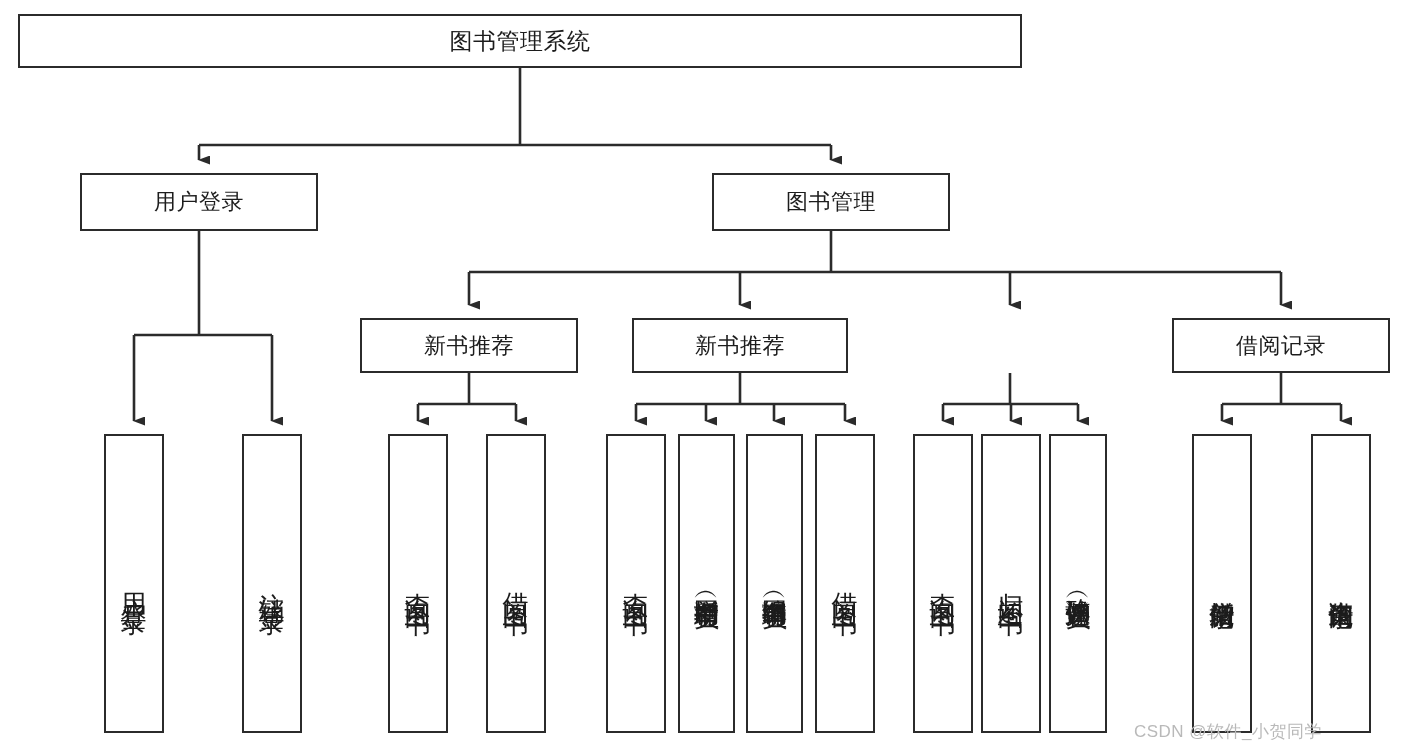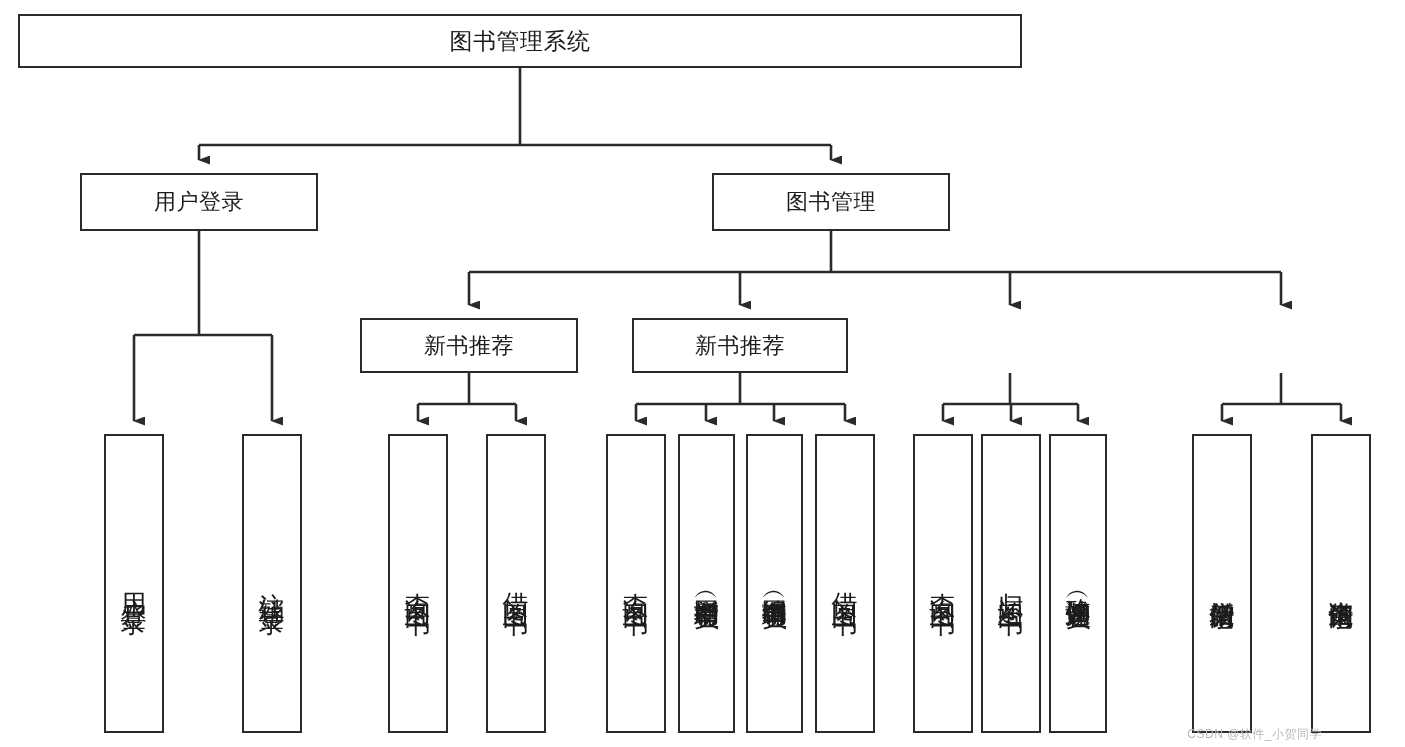--- a/index.html
+++ b/index.html
@@ -64,21 +64,21 @@
     text-align: center;
   }
   .node.vert.tight .label {
     letter-spacing: 1px;
     font-size: 25px;
   }
   .watermark {
     position: absolute;
     right: 8px;
     bottom: 4px;
-    font-size: 12px;
+    font-size: 17px;
     color: #b9b9b9;
     white-space: nowrap;
     letter-spacing: 0.5px;
     pointer-events: none;
   }
 </style>
 </head>
 <body>
 
 <div id="diagram-root">
@@ -157,20 +157,23 @@
   <div class="node horiz" style="left:712px; top:173px; width:238px; height:58px;">
     <span class="label">图书管理</span>
   </div>
 
   <div class="node horiz" style="left:360px; top:318px; width:218px; height:55px;">
     <span class="label">新书推荐</span>
   </div>
   <div class="node horiz" style="left:632px; top:318px; width:216px; height:55px;">
     <span class="label">新书推荐</span>
   </div>
+  <div class="node horiz" style="left:1172px; top:318px; width:218px; height:55px;">
+    <span class="label">借阅记录</span>
+  </div>
 
   <div class="node vert" style="left:104px; top:434px; width:60px; height:299px;">
     <span class="label">用户登录</span>
   </div>
   <div class="node vert" style="left:242px; top:434px; width:60px; height:299px;">
     <span class="label">注销登录</span>
   </div>
   <div class="node vert" style="left:388px; top:434px; width:60px; height:299px;">
     <span class="label">查询图书</span>
   </div>

